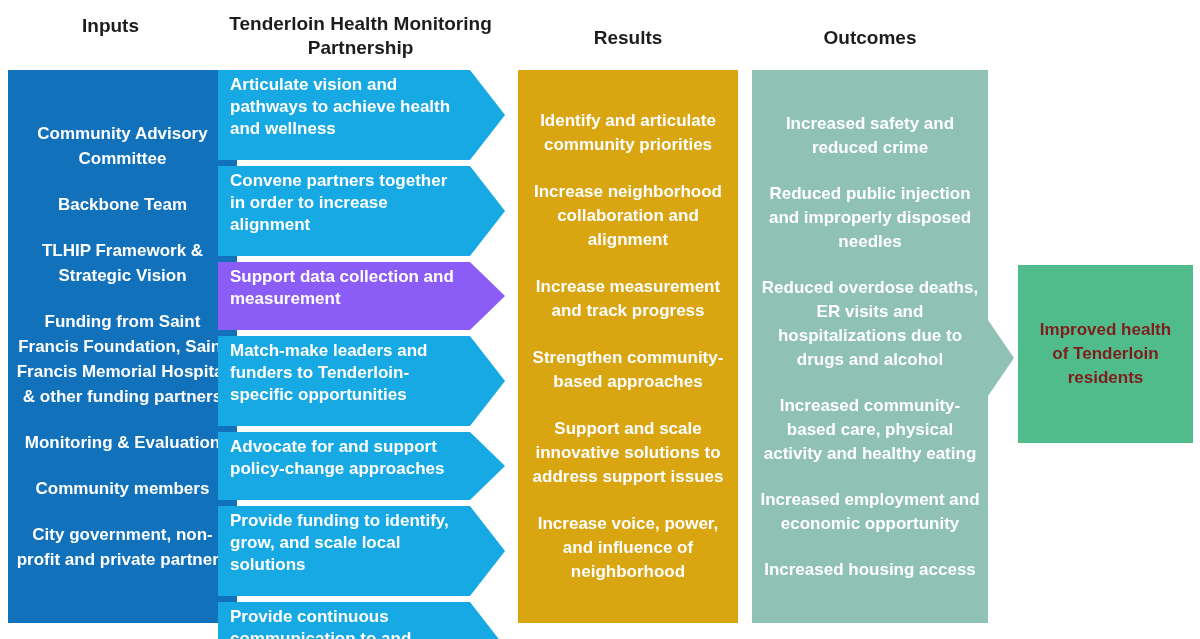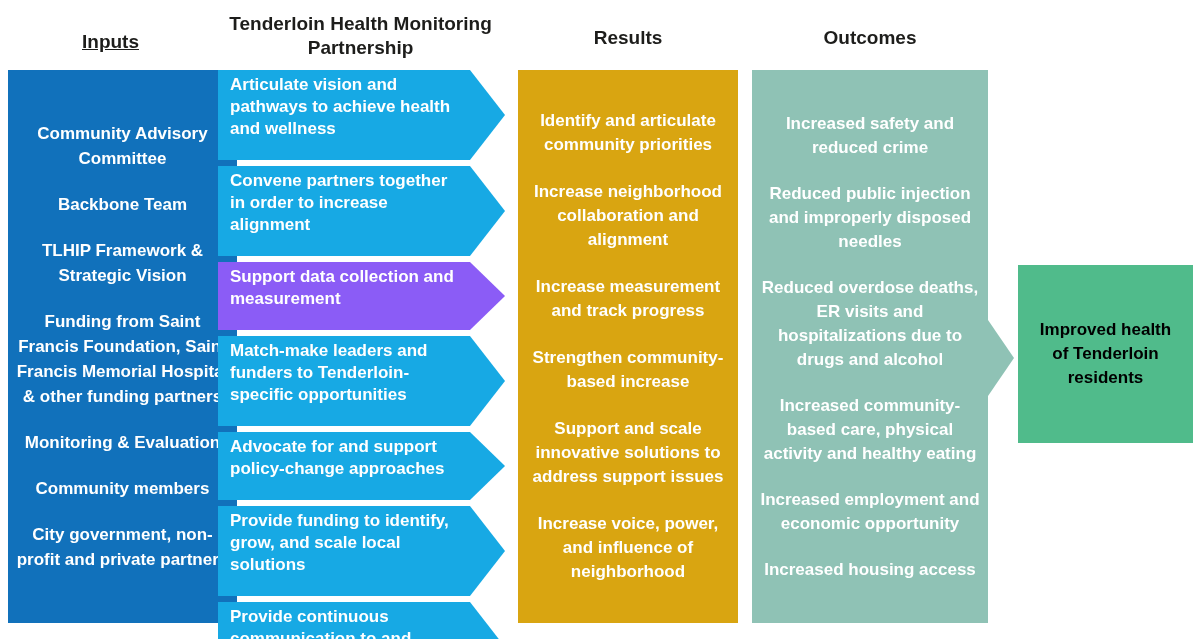--- a/index.html
+++ b/index.html
@@ -16,21 +16,21 @@
     overflow: hidden;
   }
   .col-title {
     position: absolute;
     font-size: 19px;
     font-weight: 600;
     color: #1d1d1b;
     text-align: center;
     line-height: 24px;
   }
-  #title-inputs      { left: 8px;   top: 30px; width: 205px; text-decoration: underline; }
+  #title-inputs      { left: 8px;   top: 14px; width: 205px; }
   #title-partnership { left: 208px; top: 12px; width: 305px; }
   #title-results     { left: 518px; top: 26px; width: 220px; }
   #title-outcomes    { left: 752px; top: 26px; width: 236px; }
 
   .panel {
     position: absolute;
     box-sizing: border-box;
     display: flex;
     flex-direction: column;
     justify-content: center;
@@ -77,21 +77,21 @@
     clip-path: polygon(0 0, 100% 50%, 0 100%);
   }
   .impact-box {
     position: absolute;
     left: 1018px; top: 265px; width: 175px; height: 178px;
     box-sizing: border-box;
     display: flex;
     align-items: center;
     justify-content: center;
     padding: 0 13px;
-    color: #000000;
+    color: #7f1d1d;
     font-weight: bold;
     font-size: 17px;
     line-height: 24px;
     text-align: center;
   }
 </style>
 </head>
 <body>
 
 <div class="canvas">
@@ -132,21 +132,21 @@
     </div>
     <div class="arrow" style="background: rgb(23, 169, 228);">
       <span>Provide continuous communication to and between partners</span>
     </div>
   </div>
 
   <div class="panel results-panel" style="background: rgb(217, 165, 17);">
     <div>Identify and articulate community priorities</div>
     <div>Increase neighborhood collaboration and alignment</div>
     <div>Increase measurement and track progress</div>
-    <div>Strengthen community-based increase</div>
+    <div>Strengthen community-based approaches</div>
     <div>Support and scale innovative solutions to address support issues</div>
     <div>Increase voice, power, and influence of neighborhood</div>
   </div>
 
   <div class="panel outcomes-panel" style="background: rgb(143, 194, 181);">
     <div>Increased safety and reduced crime</div>
     <div>Reduced public injection and improperly disposed needles</div>
     <div>Reduced overdose deaths, ER visits and hospitalizations due to drugs and alcohol</div>
     <div>Increased community-based care, physical activity and healthy eating</div>
     <div>Increased employment and economic opportunity</div>

